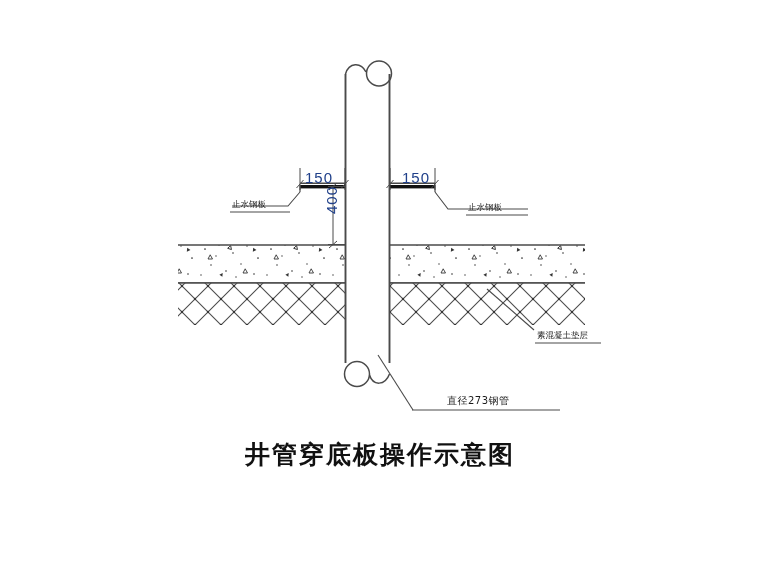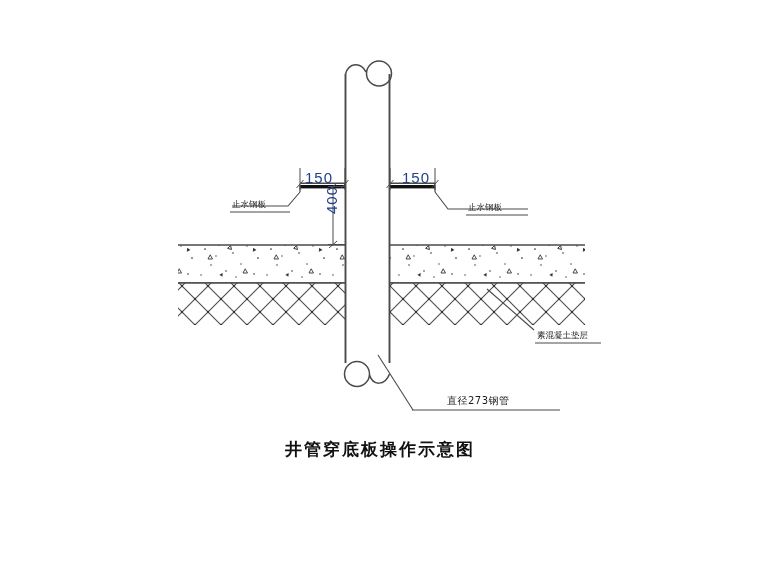--- a/index.html
+++ b/index.html
@@ -64,21 +64,21 @@
     font-size: 10px;
     letter-spacing: 0.5px;
   }
   #figure-title {
     position: absolute;
     left: 0;
     top: 438px;
     width: 760px;
     text-align: center;
     font-family: "DejaVu Serif", serif;
-    font-size: 17px;
+    font-size: 25px;
     font-weight: bold;
     color: #111111;
     letter-spacing: 2px;
     white-space: nowrap;
   }
 </style>
 </head>
 <body>
 
 <div id="drawing-sheet">

